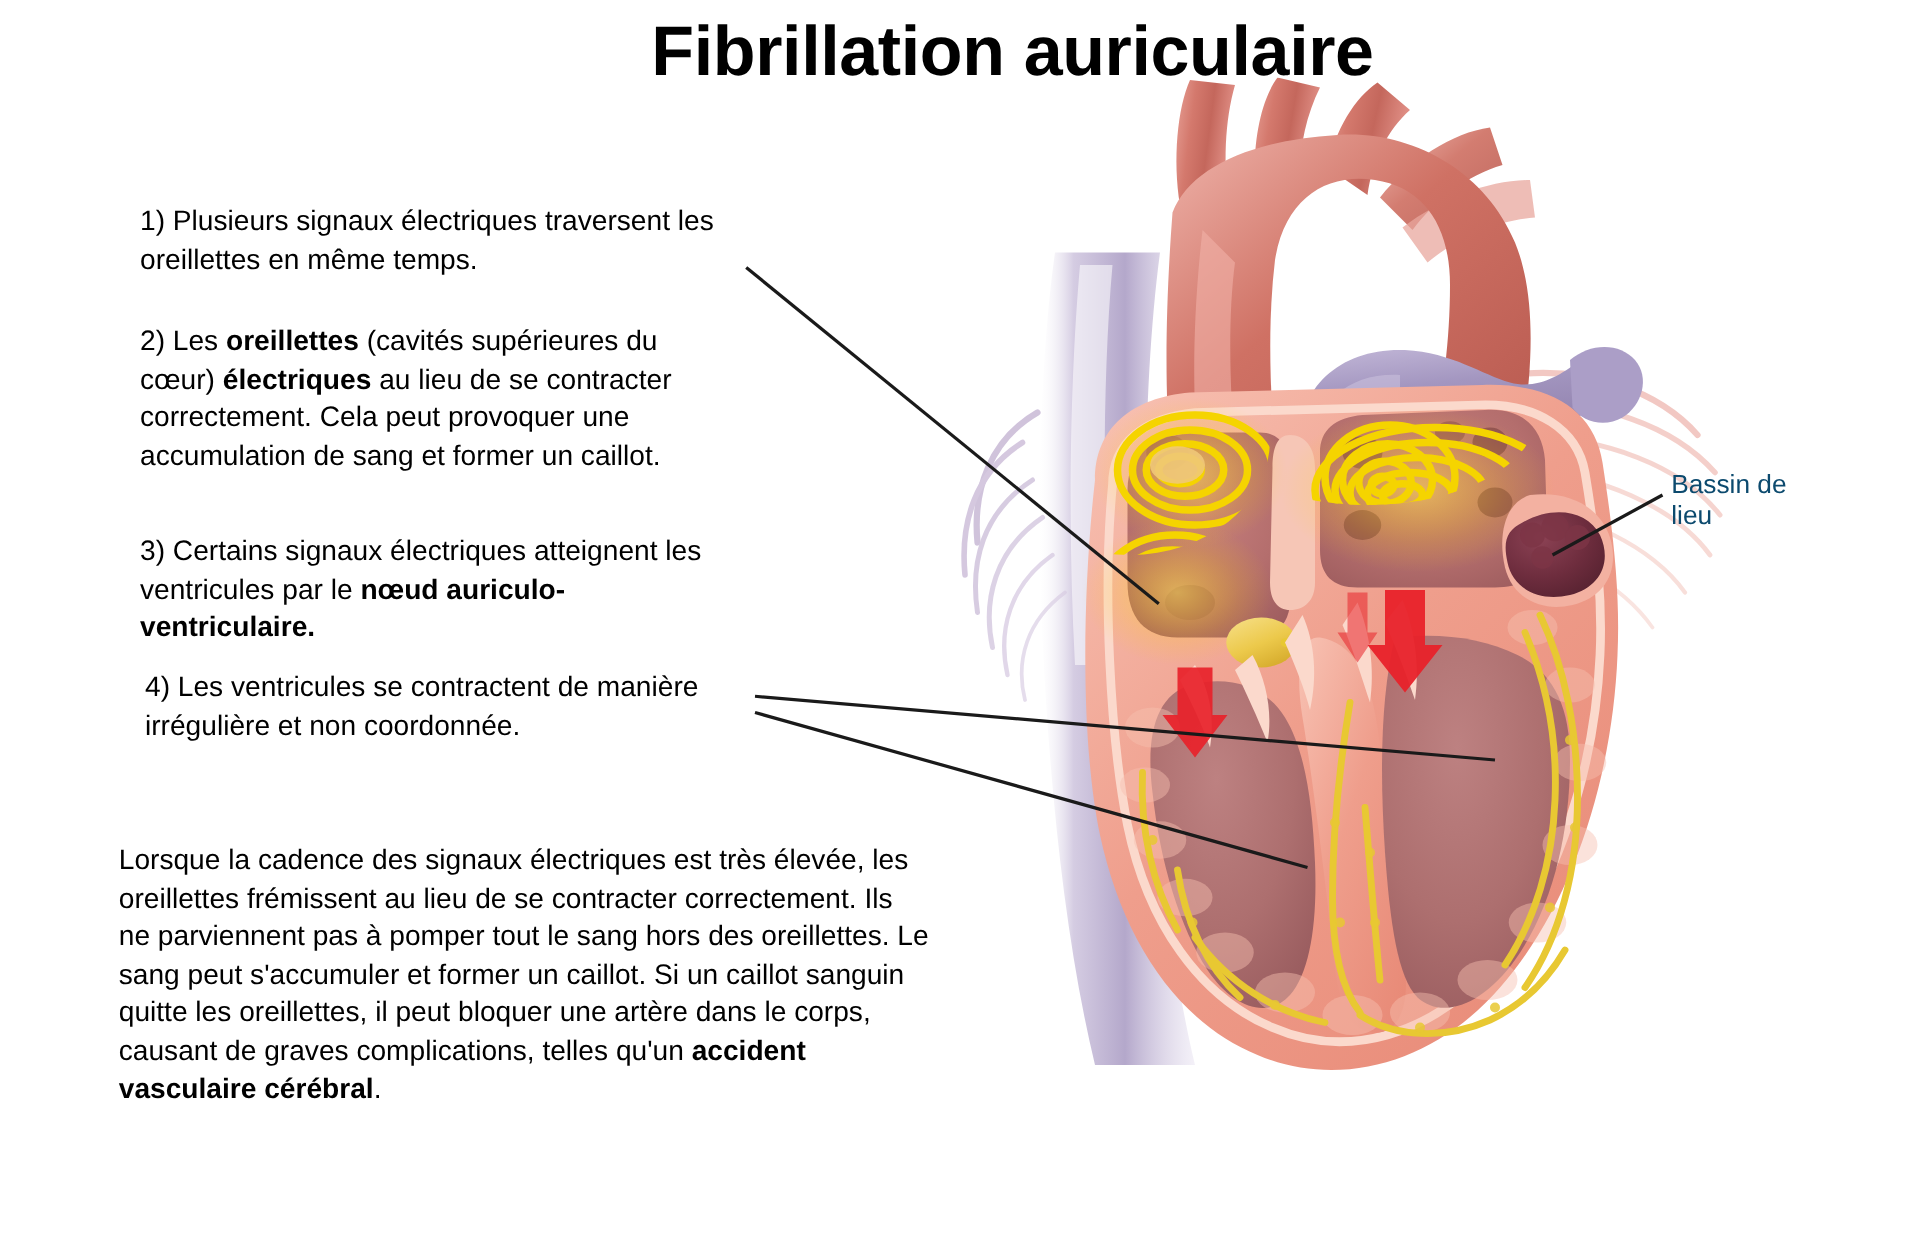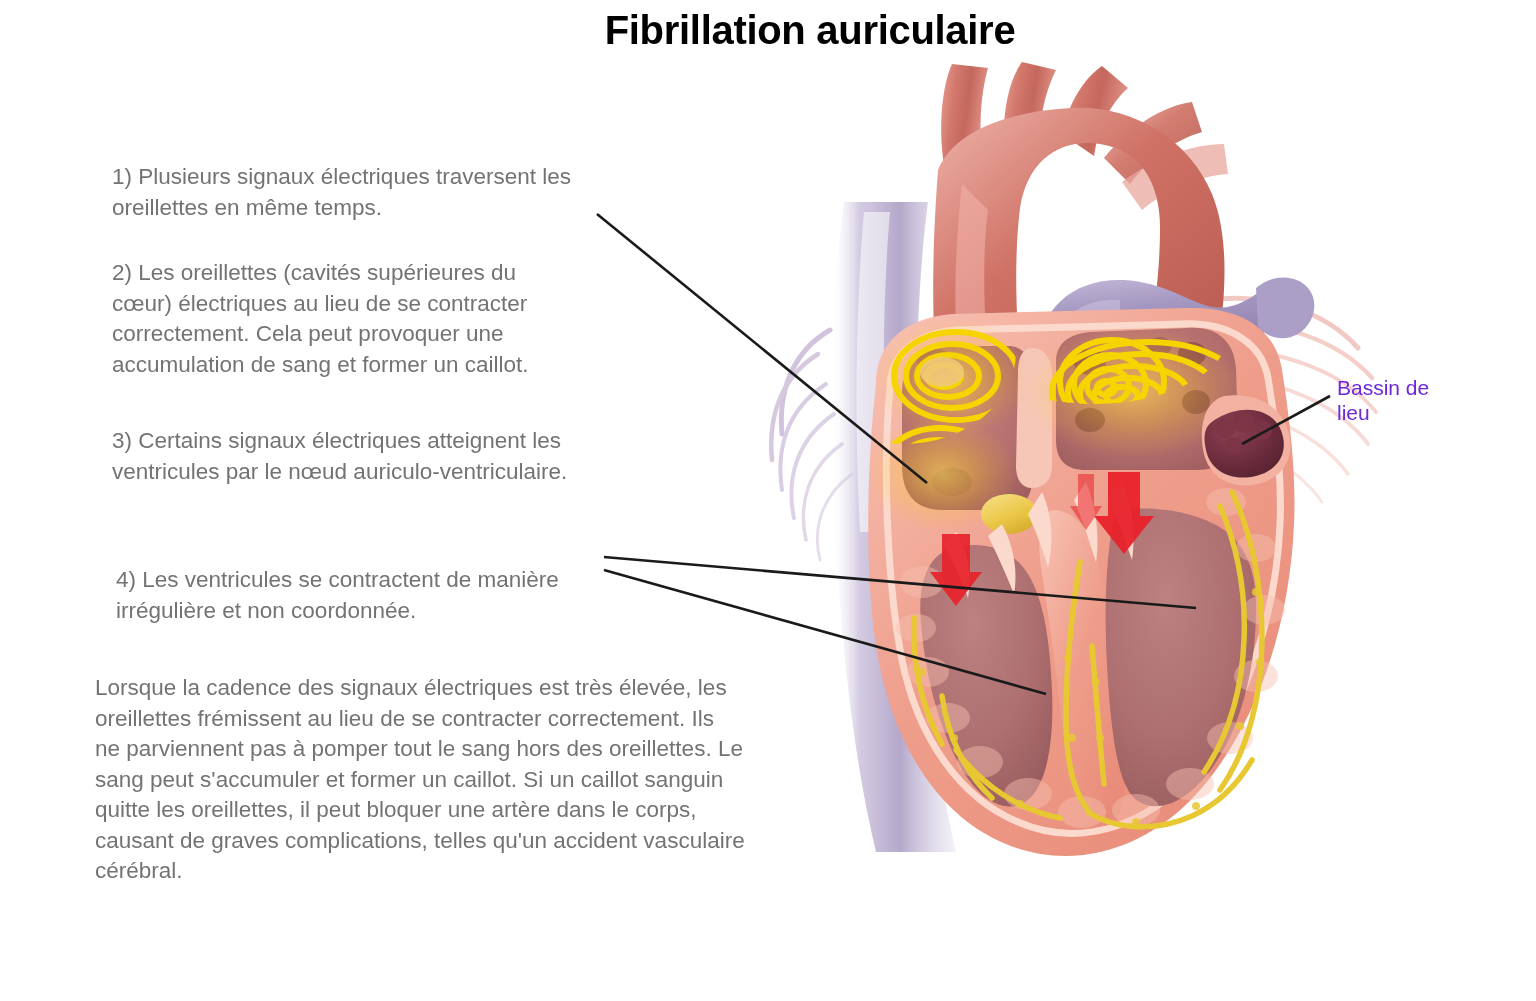--- a/index.html
+++ b/index.html
@@ -5,42 +5,42 @@
 <style>
   html,body{margin:0;padding:0;background:#ffffff;}
   body{
     width:1536px;height:1001px;position:relative;overflow:hidden;
     font-family:"Liberation Sans","DejaVu Sans",sans-serif;
     color:#000;background:#fff;
   }
   #page-title{
     position:absolute;top:8px;left:0;width:1536px;
     text-align:center;
-    font-size:40px;font-weight:bold;letter-spacing:-0.3px;
+    font-size:56px;font-weight:bold;letter-spacing:-0.3px;
     white-space:nowrap;
   }
   
   #page-title span{position:relative;left:42px;}
 
   .tblock{
     position:absolute;
     font-size:22.5px;
     line-height:30.5px;
-    color:#737373;
+    color:#000000;
   }
-  .tblock b{font-weight:normal;}
+  .tblock b{font-weight:bold;}
   #step1{left:112px;top:162px;width:470px;}
   #step2{left:112px;top:258px;width:470px;}
   #step3{left:112px;top:426px;width:470px;}
-  #step4{left:116px;top:535px;width:490px;margin-top:30px;}
+  #step4{left:116px;top:535px;width:490px;}
   #summary{left:95px;top:673px;width:650px;}
 
   #label-pool{
     position:absolute;left:1337px;top:375px;
-    font-size:21px;line-height:25px;color:#6d28d9;
+    font-size:21px;line-height:25px;color:#0c4a6e;
   }
 
   #art{position:absolute;left:756px;top:62px;width:780px;height:830px;}
   #leaders{position:absolute;left:0;top:0;width:1536px;height:1001px;pointer-events:none;}
 </style>
 </head>
 <body>
 
 <div id="page-title">
   <span>Fibrillation auriculaire</span>

